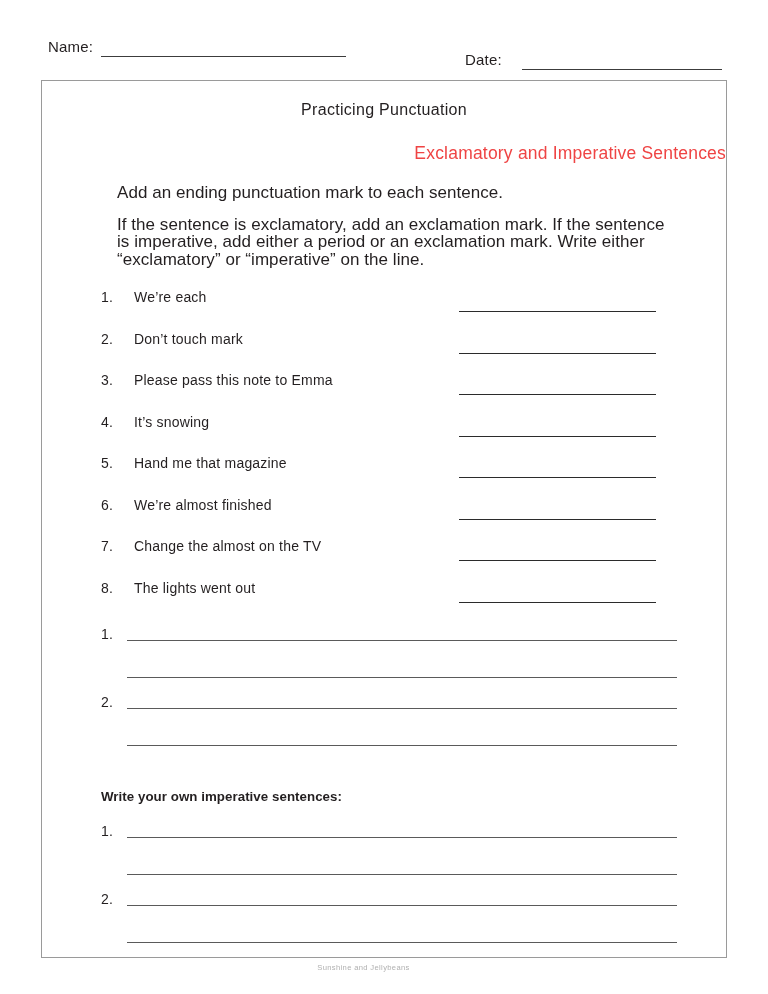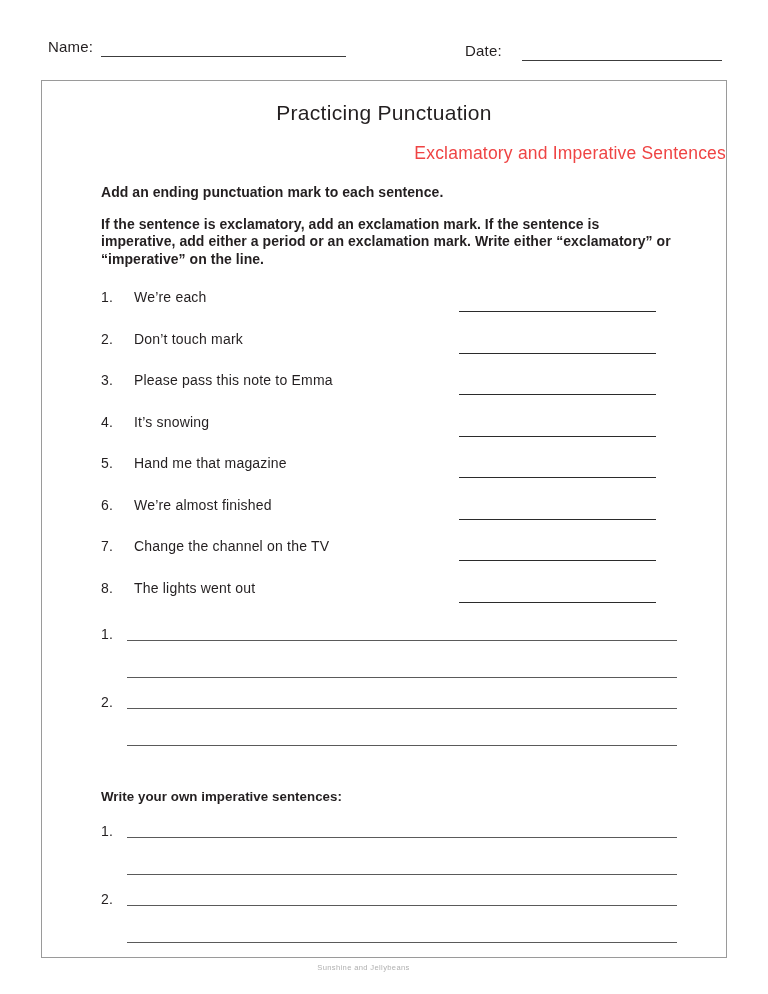--- a/index.html
+++ b/index.html
@@ -24,21 +24,21 @@
     width: 672px;
     height: 26px;
   }
   .field {
     position: absolute;
     display: flex;
     align-items: flex-end;
     white-space: nowrap;
   }
   .field-name { left: 0px; top: 0px; }
-  .field-date { left: 417px; top: 4px; gap: 12px; }
+  .field-date { left: 417px; top: 13px; gap: 12px; }
   .field-label {
     font-size: 15px;
     letter-spacing: 0.2px;
     line-height: 18px;
     padding-bottom: 1px;
   }
   .field-rule {
     border-bottom: 1.4px solid #3c3c3c;
     margin-left: 8px;
     height: 15px;
@@ -57,21 +57,21 @@
     box-sizing: border-box;
   }
 
   
   .title {
     position: absolute;
     top: 20px;
     left: 0;
     width: 100%;
     text-align: center;
-    font-size: 21px;
+    font-size: 16px;
     font-weight: 400;
     letter-spacing: 0.3px;
     color: #231f20;
   }
   .subtitle {
     position: absolute;
     top: 62px;
     left: 0;
     width: 100%;
     text-align: right;
@@ -82,24 +82,25 @@
   }
 
   
   .instructions {
     position: absolute;
     left: 59px;
     top: 103px;
     width: 570px;
   }
   .instr-line {
-    font-size: 14px;
-    font-weight: bold;
+    font-size: 17px;
+    font-weight: normal;
     line-height: 17.5px;
     letter-spacing: 0.05px;
+    margin-left: 16px;
   }
   .instr-block { margin-top: 14px; }
 
   
   .items {
     position: absolute;
     left: 59px;
     top: 208px;
     width: 610px;
   }
@@ -235,21 +236,21 @@
     </div>
 
     <div class="item">
       <span class="item-num">6.</span>
       <span class="item-text">We’re almost finished</span>
       <span class="item-answer-rule"></span>
     </div>
 
     <div class="item">
       <span class="item-num">7.</span>
-      <span class="item-text">Change the channel on the TV</span>
+      <span class="item-text">Change the almost on the TV</span>
       <span class="item-answer-rule"></span>
     </div>
 
     <div class="item">
       <span class="item-num">8.</span>
       <span class="item-text">The lights went out</span>
       <span class="item-answer-rule"></span>
     </div>
 
   </div>

